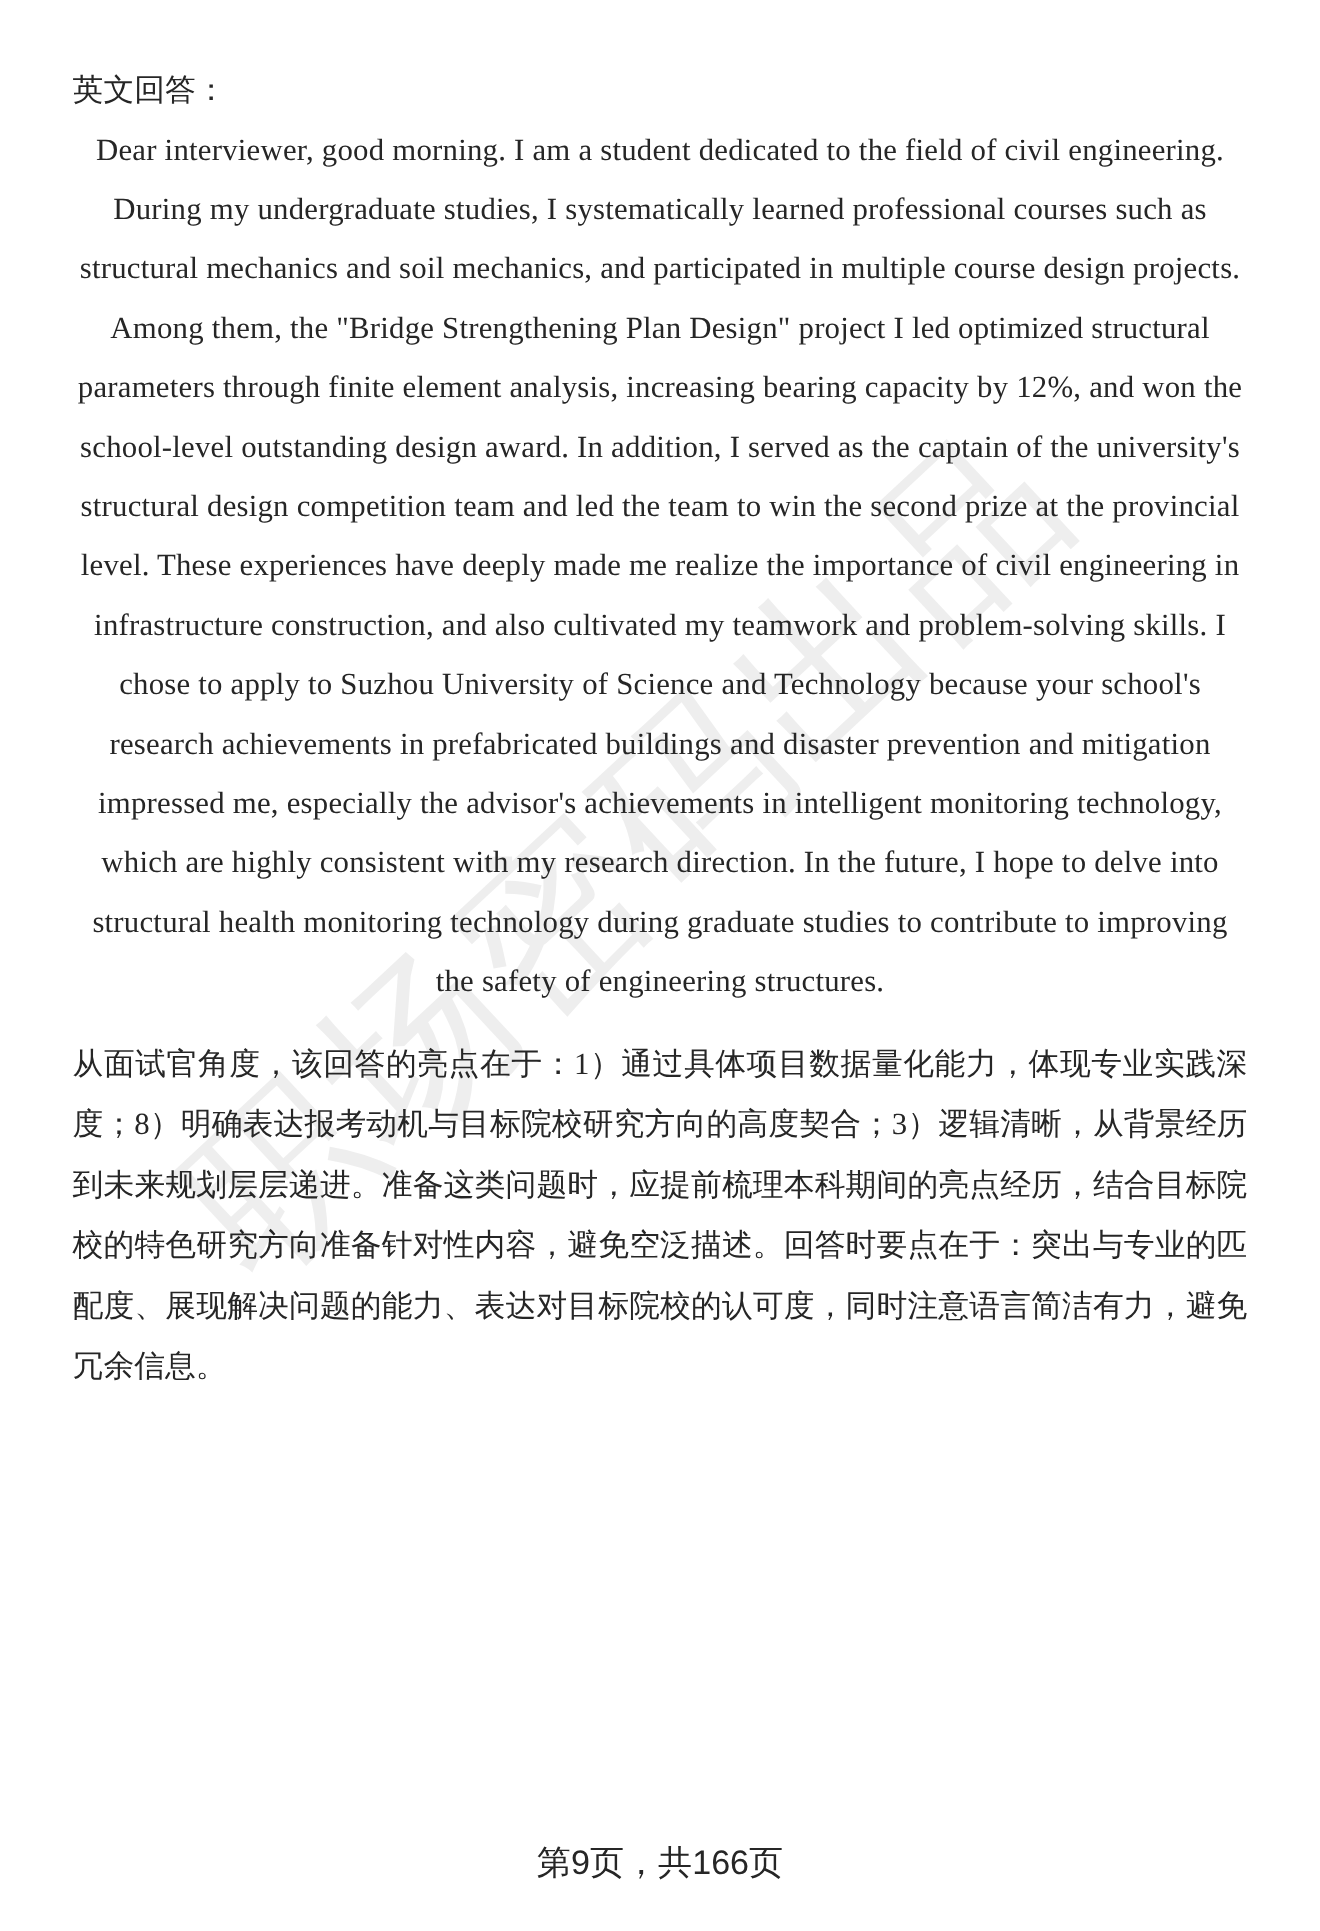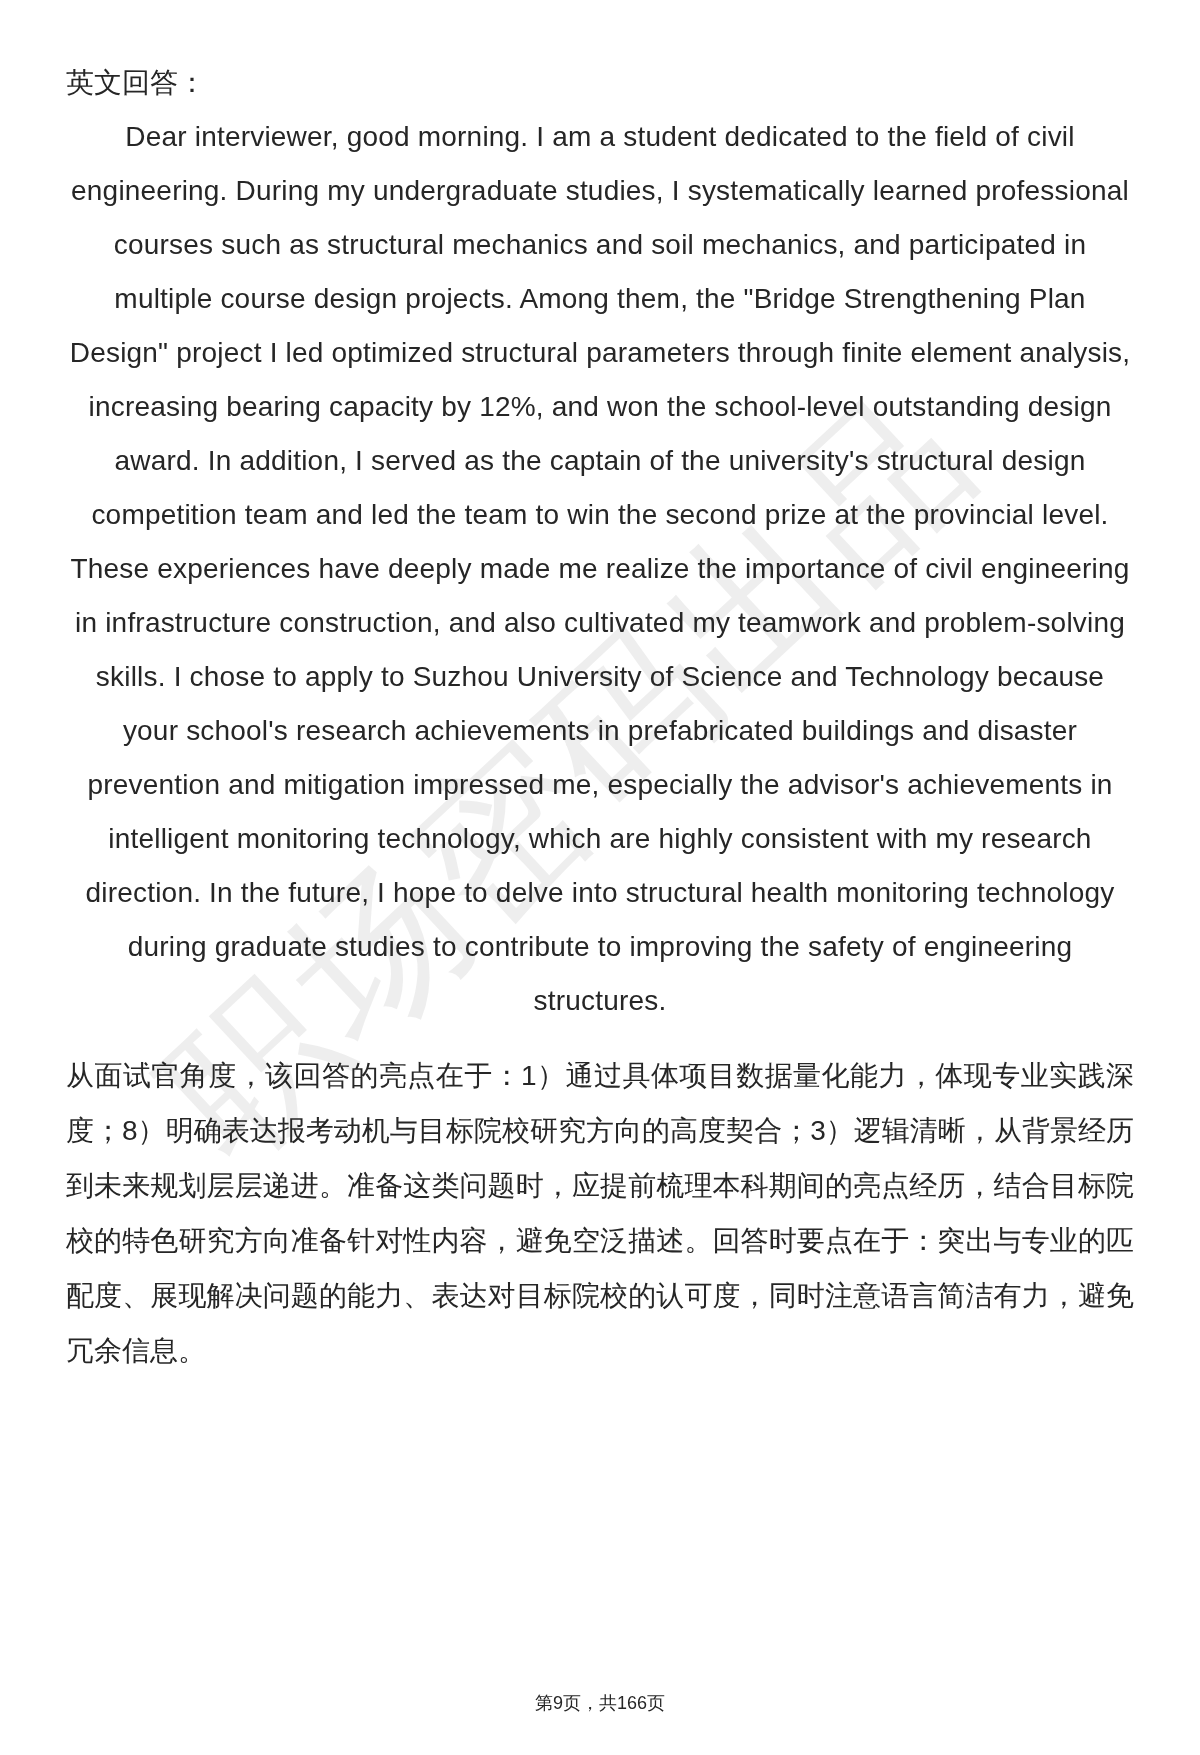--- a/index.html
+++ b/index.html
@@ -24,20 +24,21 @@
     color: rgba(120, 120, 120, 0.13);
     font-weight: 400;
     z-index: 0;
     pointer-events: none;
     user-select: none;
   }
   .content {
     position: relative;
     z-index: 1;
     padding: 56px 66px 0 66px;
+    font-family: Liberation Serif, serif;
   }
   .section-label {
     font-size: 28px;
     line-height: 54px;
     color: #262626;
   }
   .body-en {
     font-size: 28px;
     line-height: 54px;
     color: #262626;
@@ -50,21 +51,21 @@
     line-height: 55px;
     color: #262626;
     text-align: justify;
   }
   .footer {
     position: absolute;
     bottom: 40px;
     left: 0;
     width: 100%;
     text-align: center;
-    font-size: 18px;
+    font-size: 31px;
     color: #262626;
     z-index: 1;
   }
 </style>
 </head>
 <body>
 
 <div class="watermark">职场密码出品</div>
 
 <div class="content">

